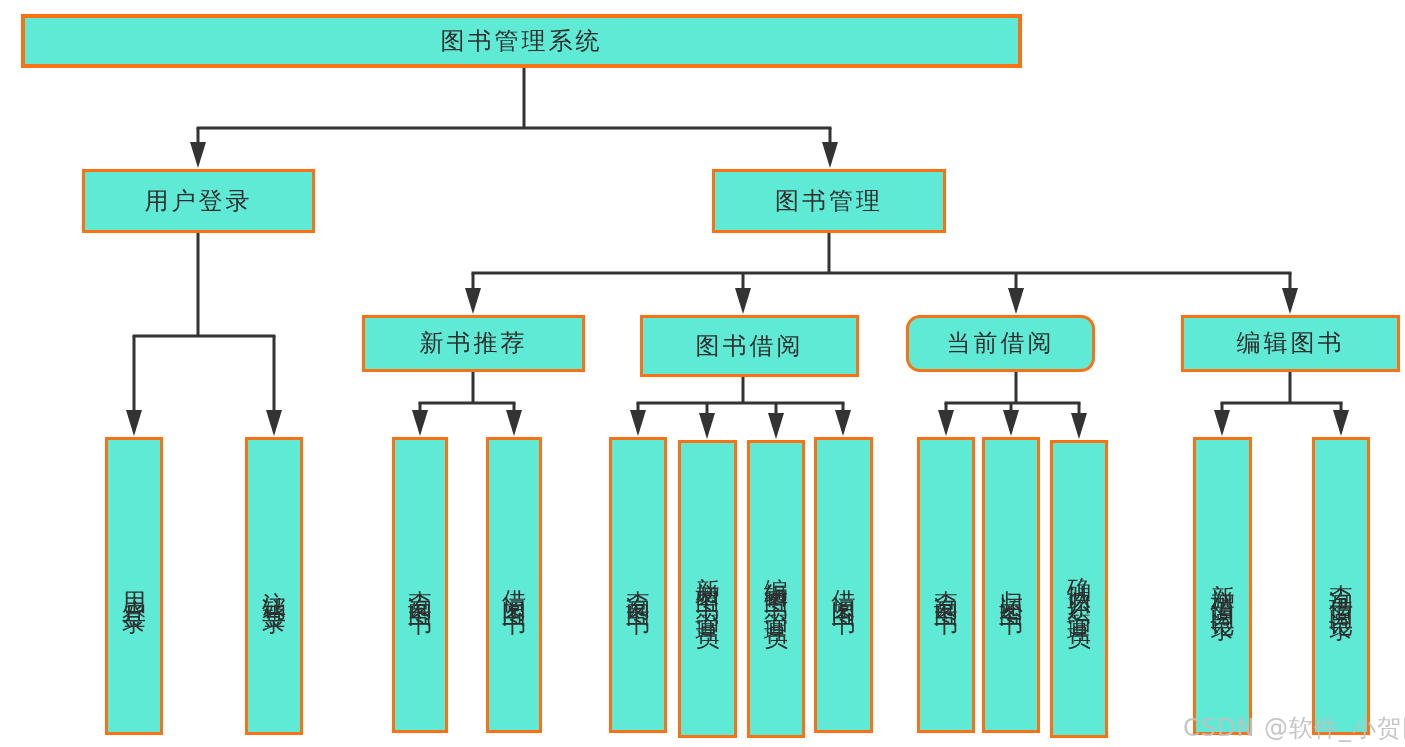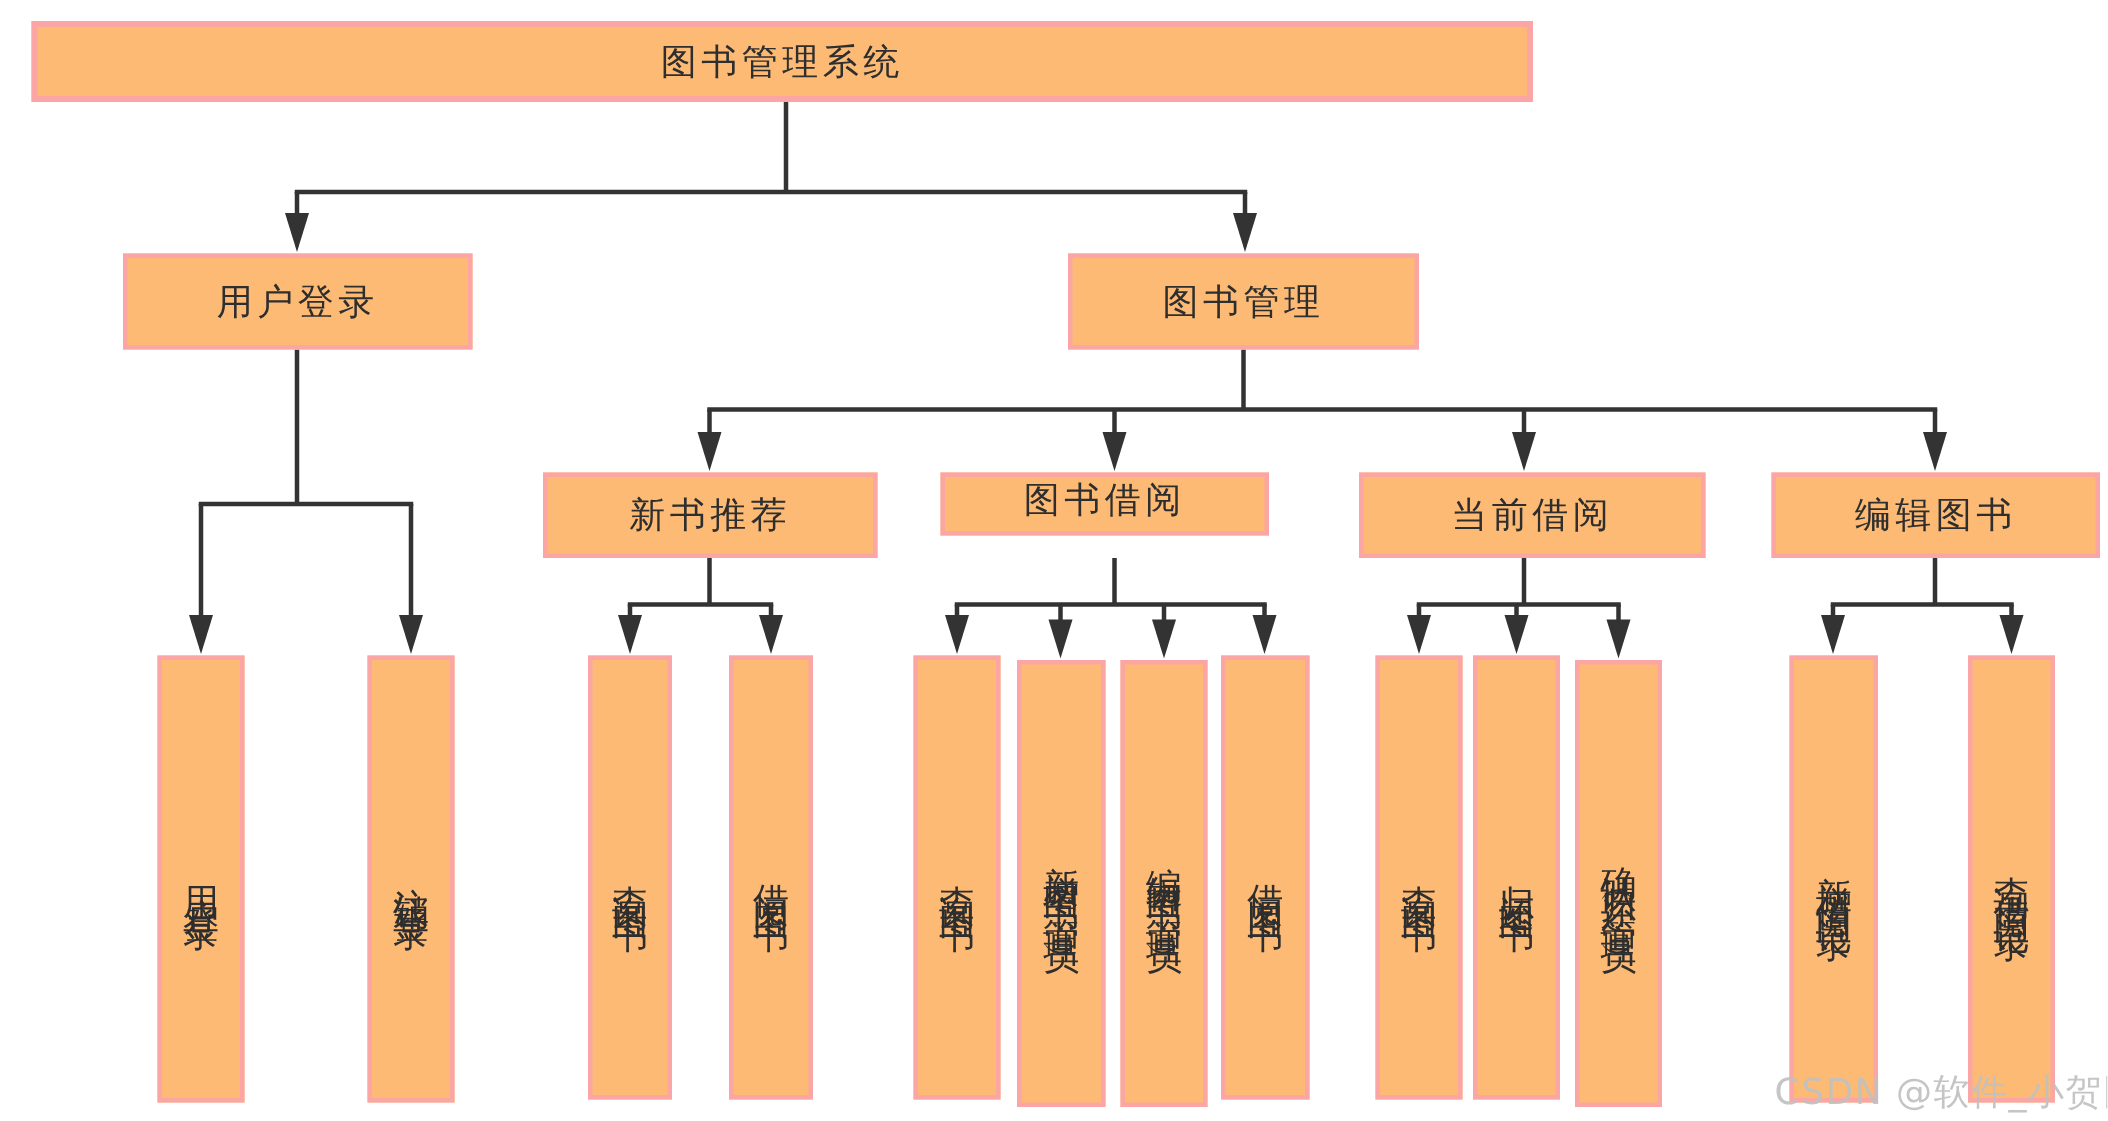--- a/index.html
+++ b/index.html
@@ -16,22 +16,22 @@
   svg.connectors {
     position: absolute;
     left: 0; top: 0;
     width: 1405px; height: 747px;
   }
   svg.connectors line { stroke: #333333; stroke-width: 3; }
   svg.connectors polygon { fill: #333333; }
   .node {
     position: absolute;
     box-sizing: border-box;
-    background: #fdba74;
-    border: 3px solid #fca5a5;
+    background: #5eead4;
+    border: 3px solid #f97316;
     display: flex;
     align-items: center;
     justify-content: center;
     font-size: 24px;
     letter-spacing: 3px;
     line-height: 1.2;
     white-space: nowrap;
   }
   .node.root { border-width: 4px; }
   .node.vertical {
@@ -133,22 +133,22 @@
       <polygon points="1333,410 1349,410 1341,436"></polygon>
     </g>
   </svg>
 
   <div class="node root" style="left:21px; top:14px; width:1001px; height:54px;">图书管理系统</div>
 
   <div class="node" style="left:82px; top:169px; width:233px; height:64px;">用户登录</div>
   <div class="node" style="left:362px; top:315px; width:223px; height:57px;">新书推荐</div>
 
   <div class="node" style="left:712px; top:169px; width:234px; height:64px;">图书管理</div>
-  <div class="node" style="left:627px; top:315px; width:219px; height:42px;font-family:Liberation Mono, monospace;">图书借阅</div>
-  <div class="node" style="left:906px; top:315px; width:231px; height:57px;">当前借阅</div>
+  <div class="node" style="left:640px; top:315px; width:219px; height:62px;">图书借阅</div>
+  <div class="node" style="left:906px; top:315px; width:189px; height:57px;border-radius:14px;">当前借阅</div>
   <div class="node" style="left:1181px; top:315px; width:219px; height:57px;">编辑图书</div>
 
   <div class="node vertical" style="left:105px; top:437px; width:58px; height:298px;">用户登录</div>
   <div class="node vertical" style="left:245px; top:437px; width:58px; height:298px;">注销登录</div>
 
   <div class="node vertical" style="left:392px; top:437px; width:56px; height:296px;">查询图书</div>
   <div class="node vertical" style="left:486px; top:437px; width:56px; height:296px;">借阅图书</div>
 
   <div class="node vertical" style="left:609px; top:437px; width:58px; height:296px;">查询图书</div>
   <div class="node vertical" style="left:678px; top:440px; width:59px; height:298px;">新增图书（管理员）</div>

